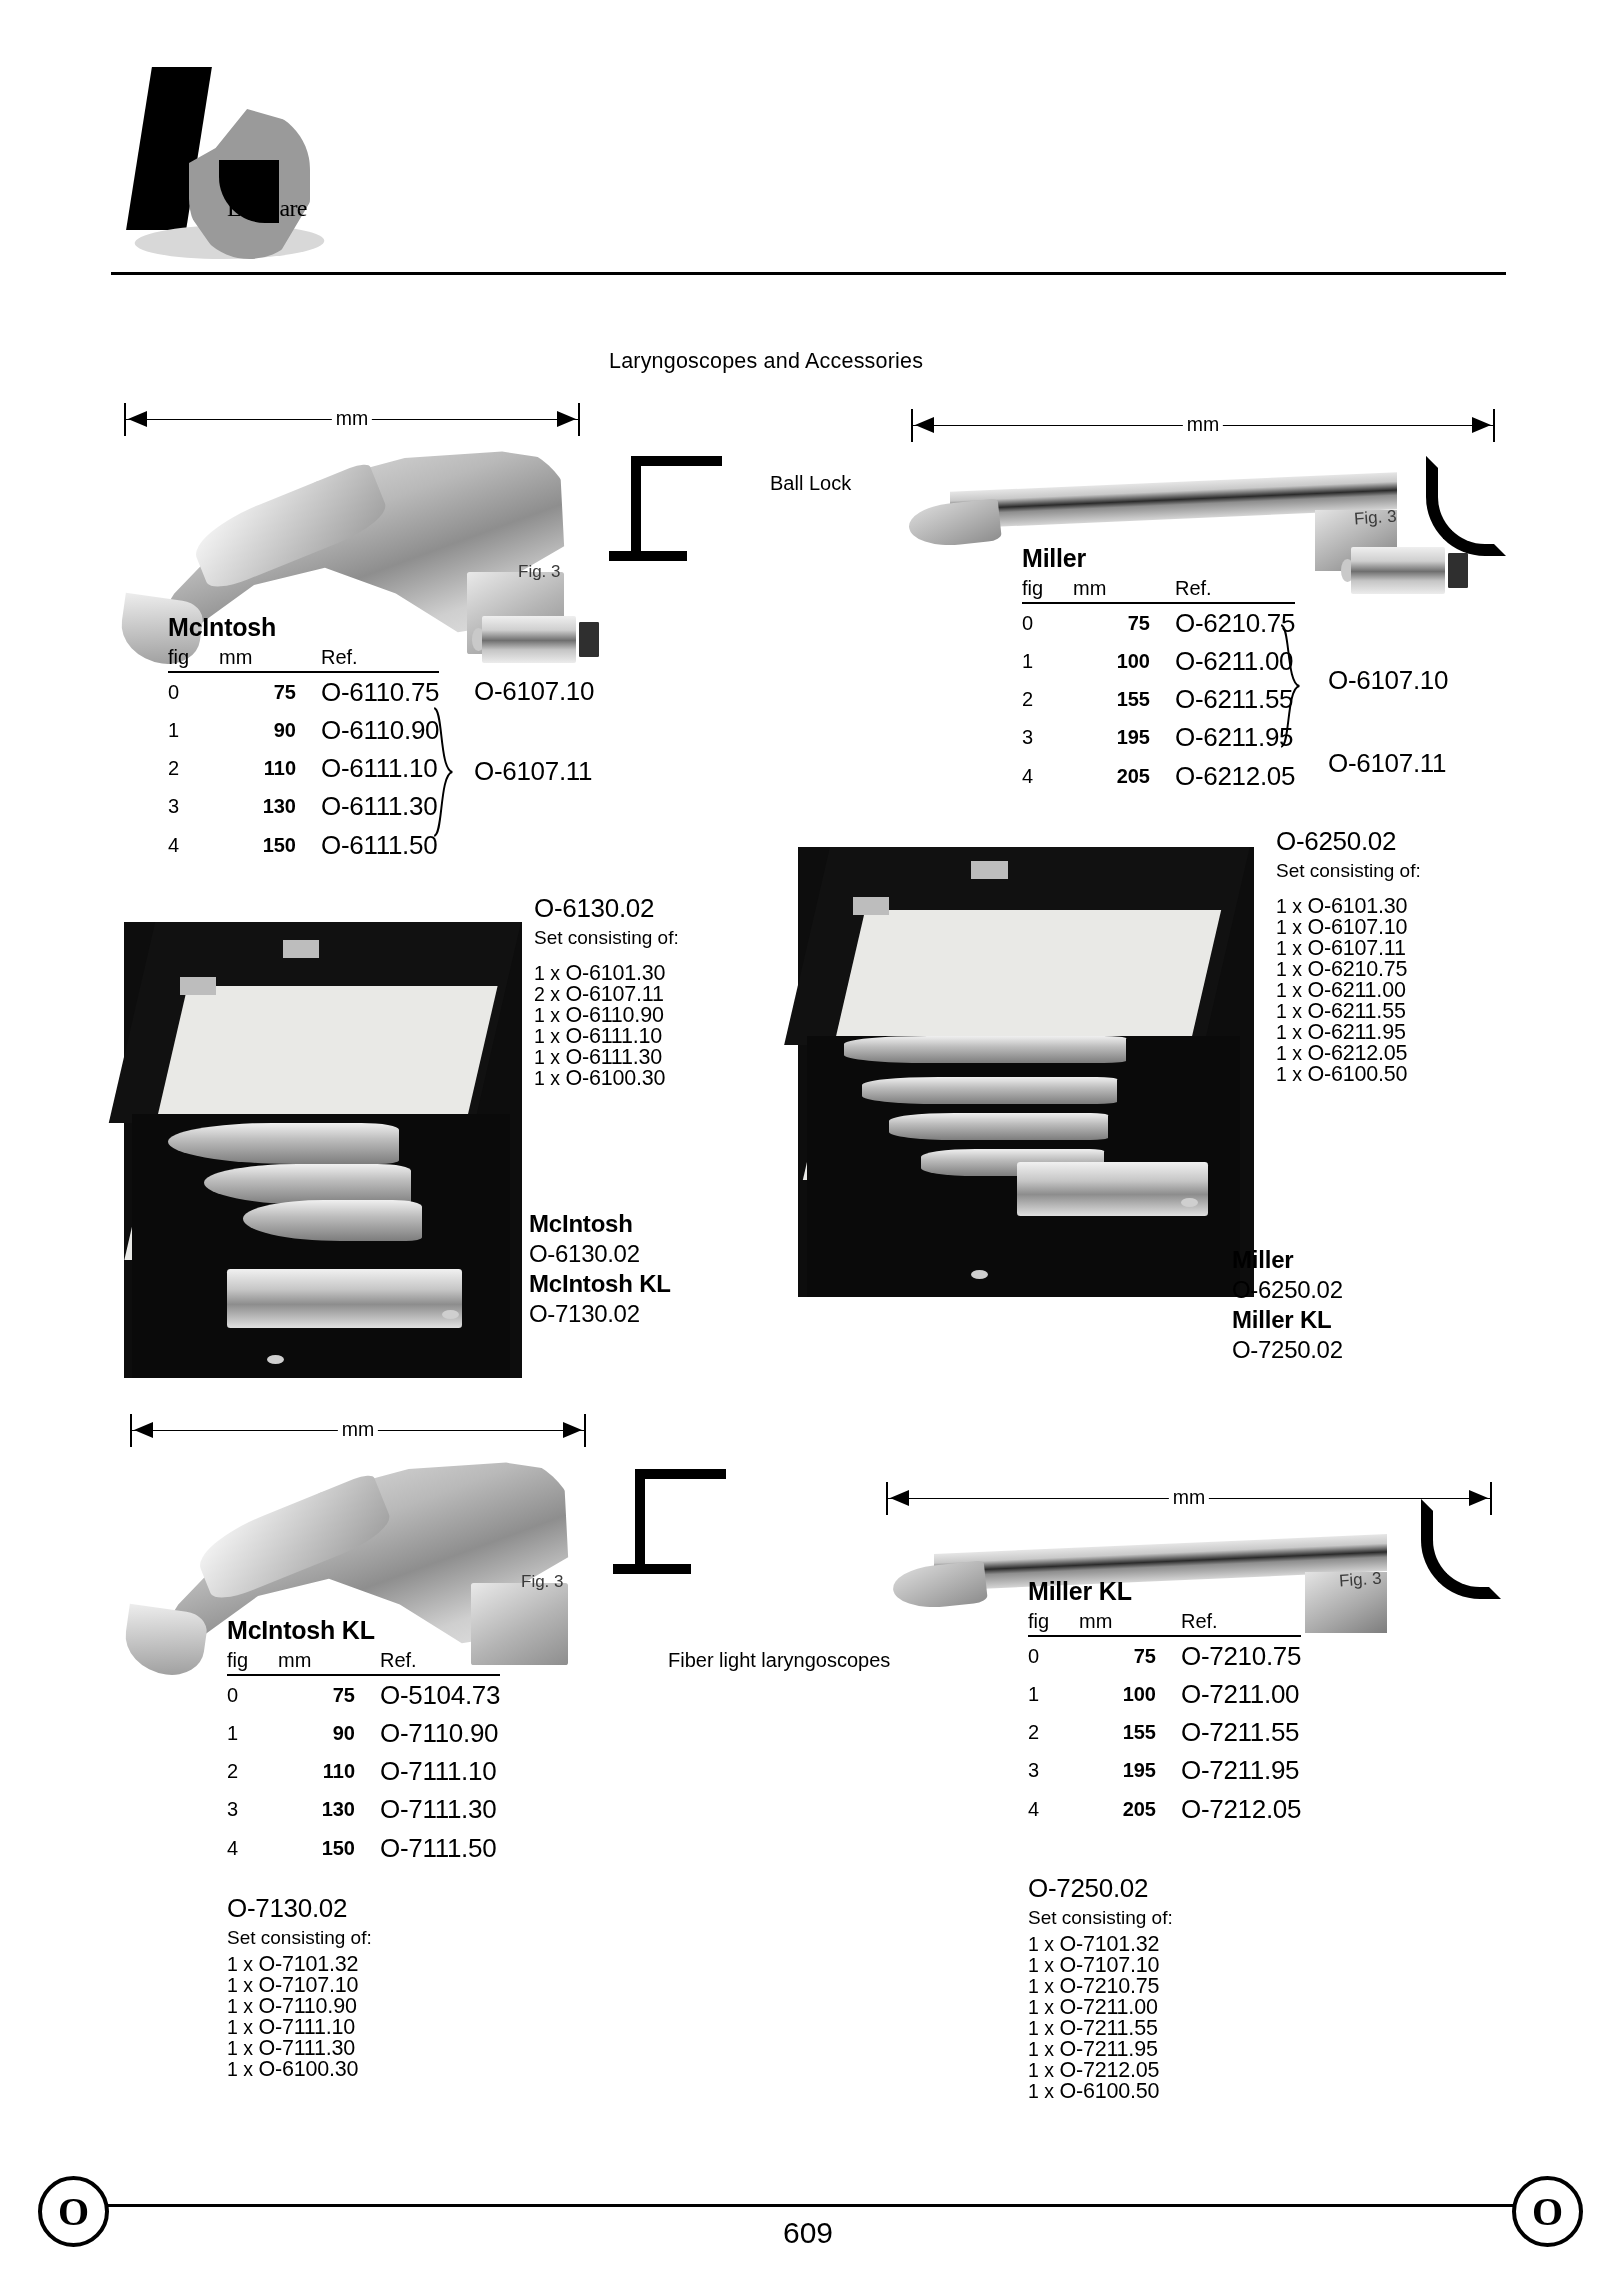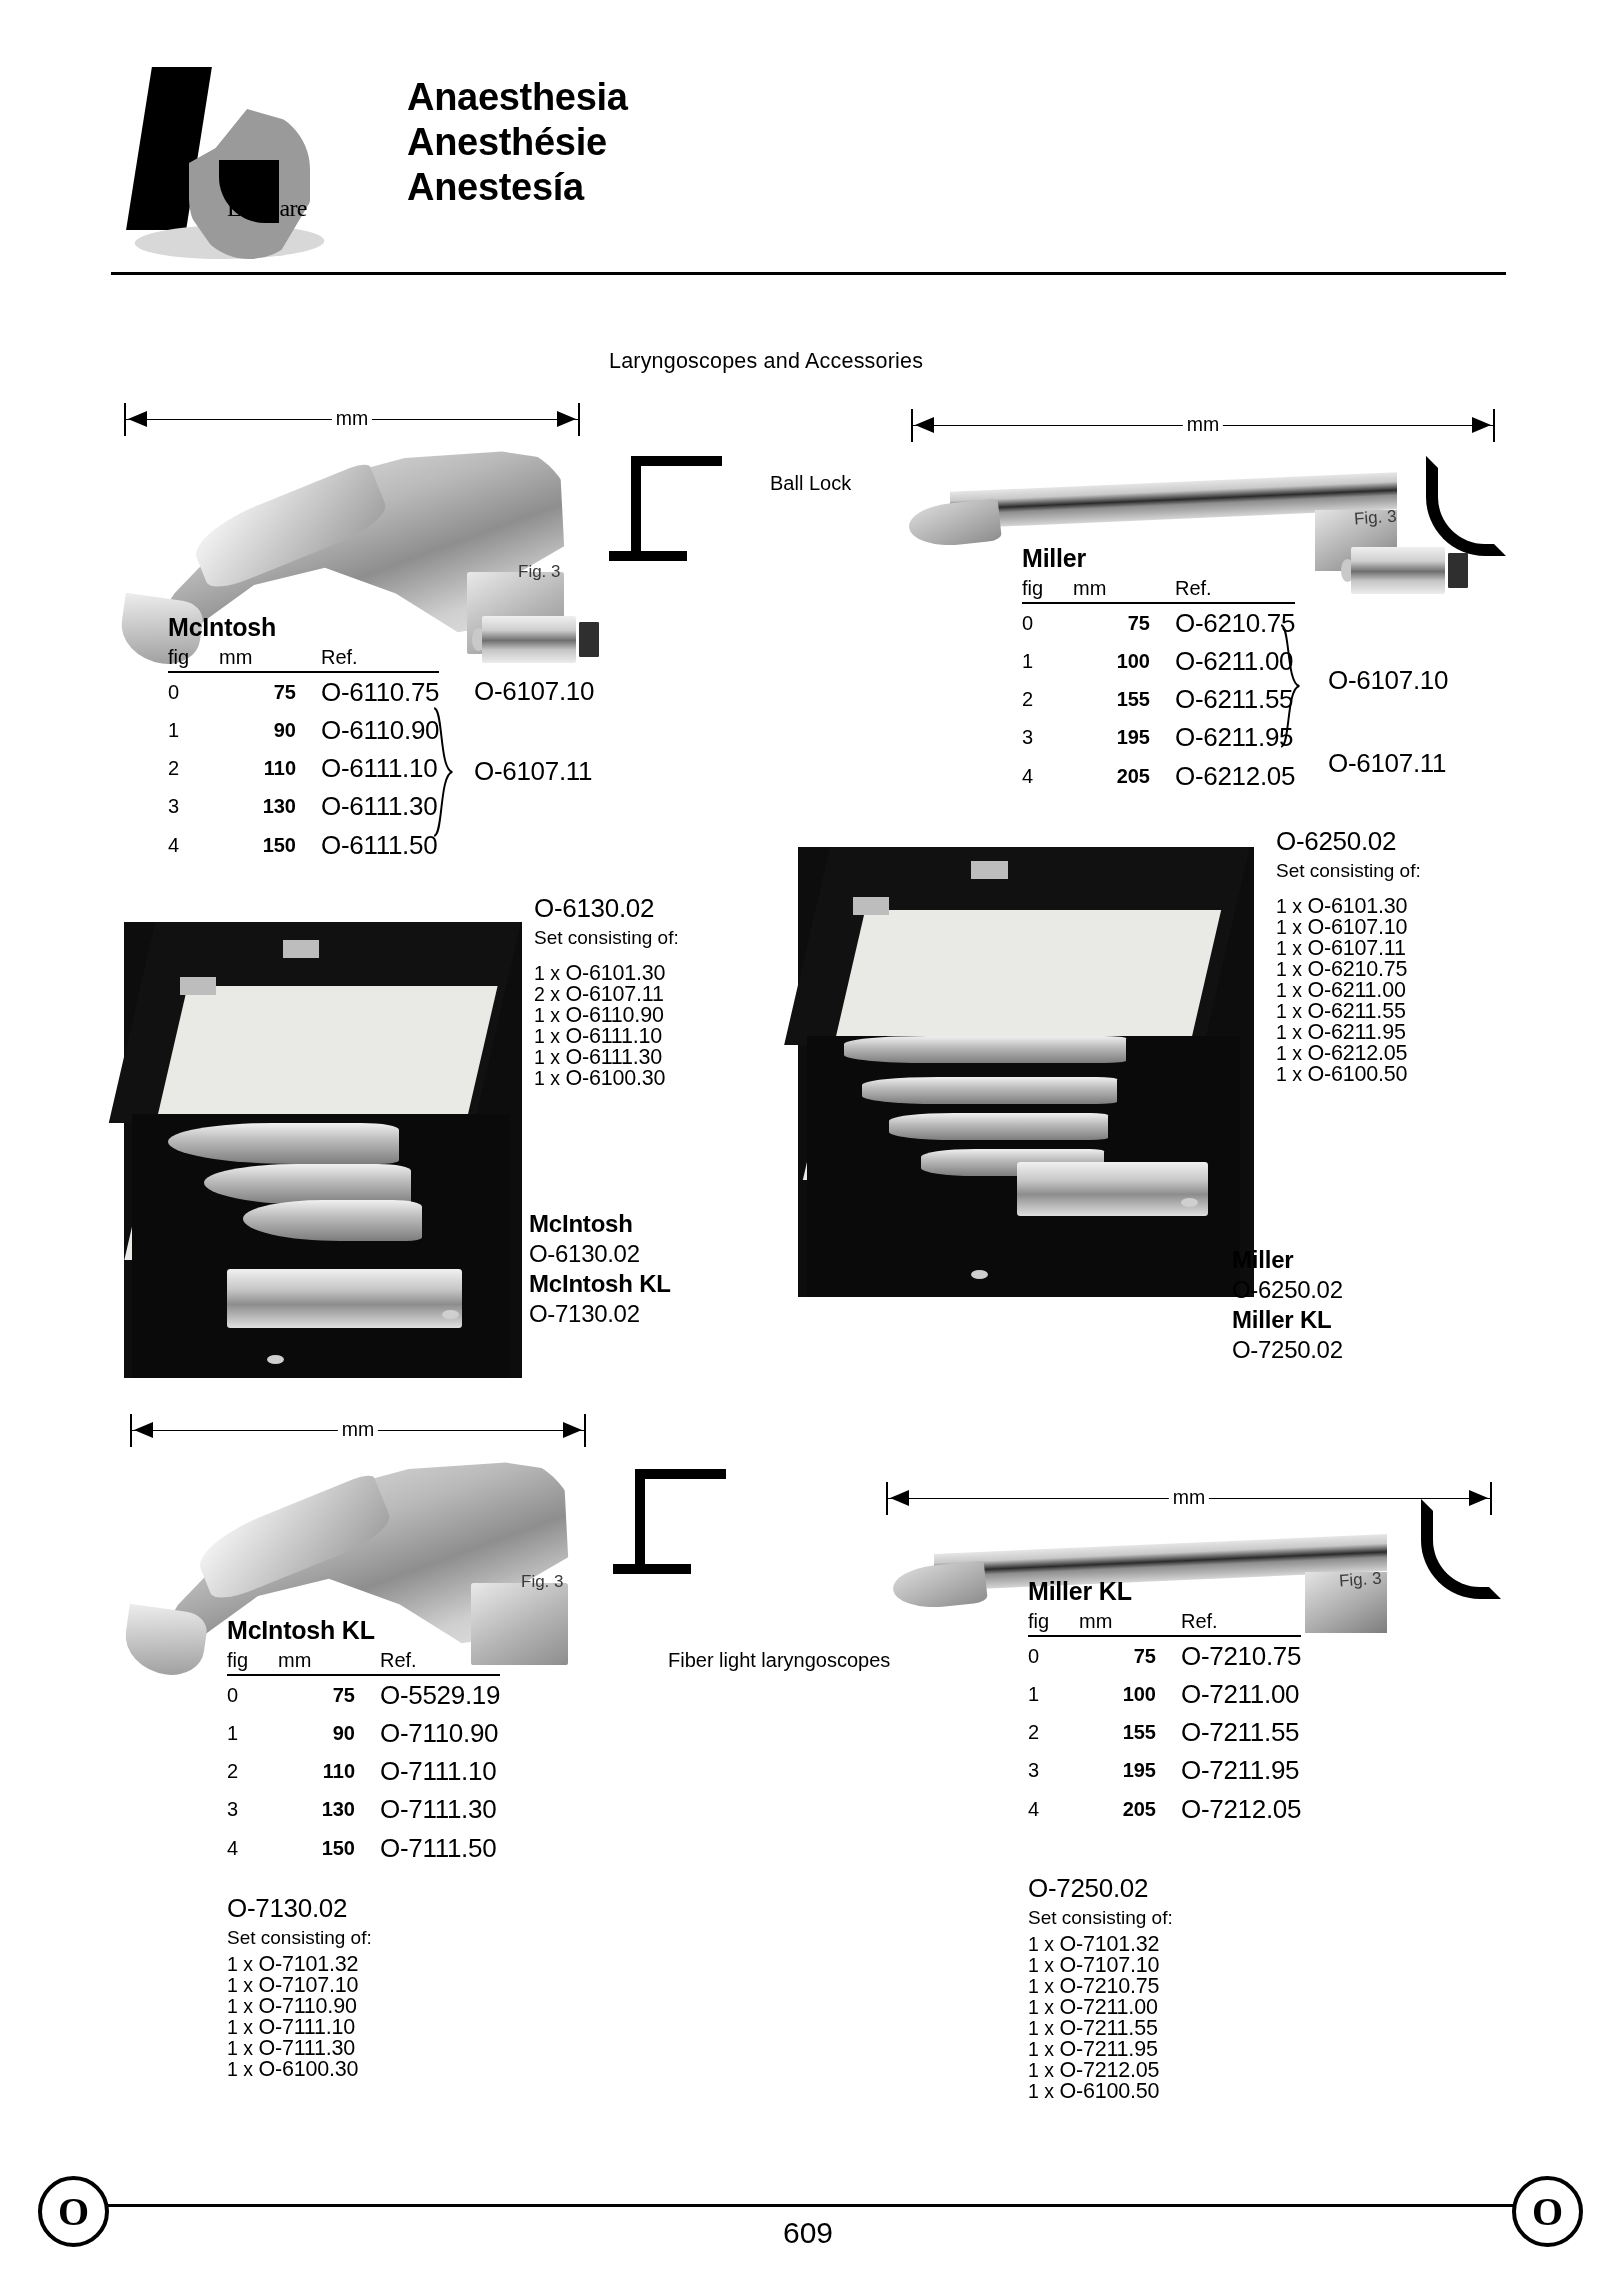--- a/index.html
+++ b/index.html
@@ -195,25 +195,20 @@
 
   <div class="abs" id="logo-mark">
     <div class="bar"></div>
     <div class="shadow"></div>
     <div class="swoosh"></div>
     <div class="swoosh-inner"></div>
   </div>
 
   <div class="abs" id="logo-word">LifeCare</div>
 
-  <div class="abs" id="header-titles">
-    <div>Anaesthesia</div>
-    <div>Anesthésie</div>
-    <div>Anestesía</div>
-  </div>
 
   <div class="abs" id="header-rule"></div>
 </div>
 
 <div class="abs" id="section-title">Laryngoscopes and Accessories</div>
 
 <div class="abs dim" style="left:124px;top:403px;width:456px;">
   <span class="tick" style="left:0;"></span>
   <span class="tick" style="right:0;"></span>
   <span class="line" style="left:2px;right:2px;"></span>
@@ -510,21 +505,21 @@
       <tr>
         <th class="fig">fig</th>
         <th class="mm">mm</th>
         <th class="ref">Ref.</th>
       </tr>
     </thead>
     <tbody>
       <tr>
         <td class="fig">0</td>
         <td class="mm">75</td>
-        <td class="ref">O-5529.19</td>
+        <td class="ref">O-5104.73</td>
       </tr>
       <tr>
         <td class="fig">1</td>
         <td class="mm">90</td>
         <td class="ref">O-7110.90</td>
       </tr>
       <tr>
         <td class="fig">2</td>
         <td class="mm">110</td>
         <td class="ref">O-7111.10</td>

